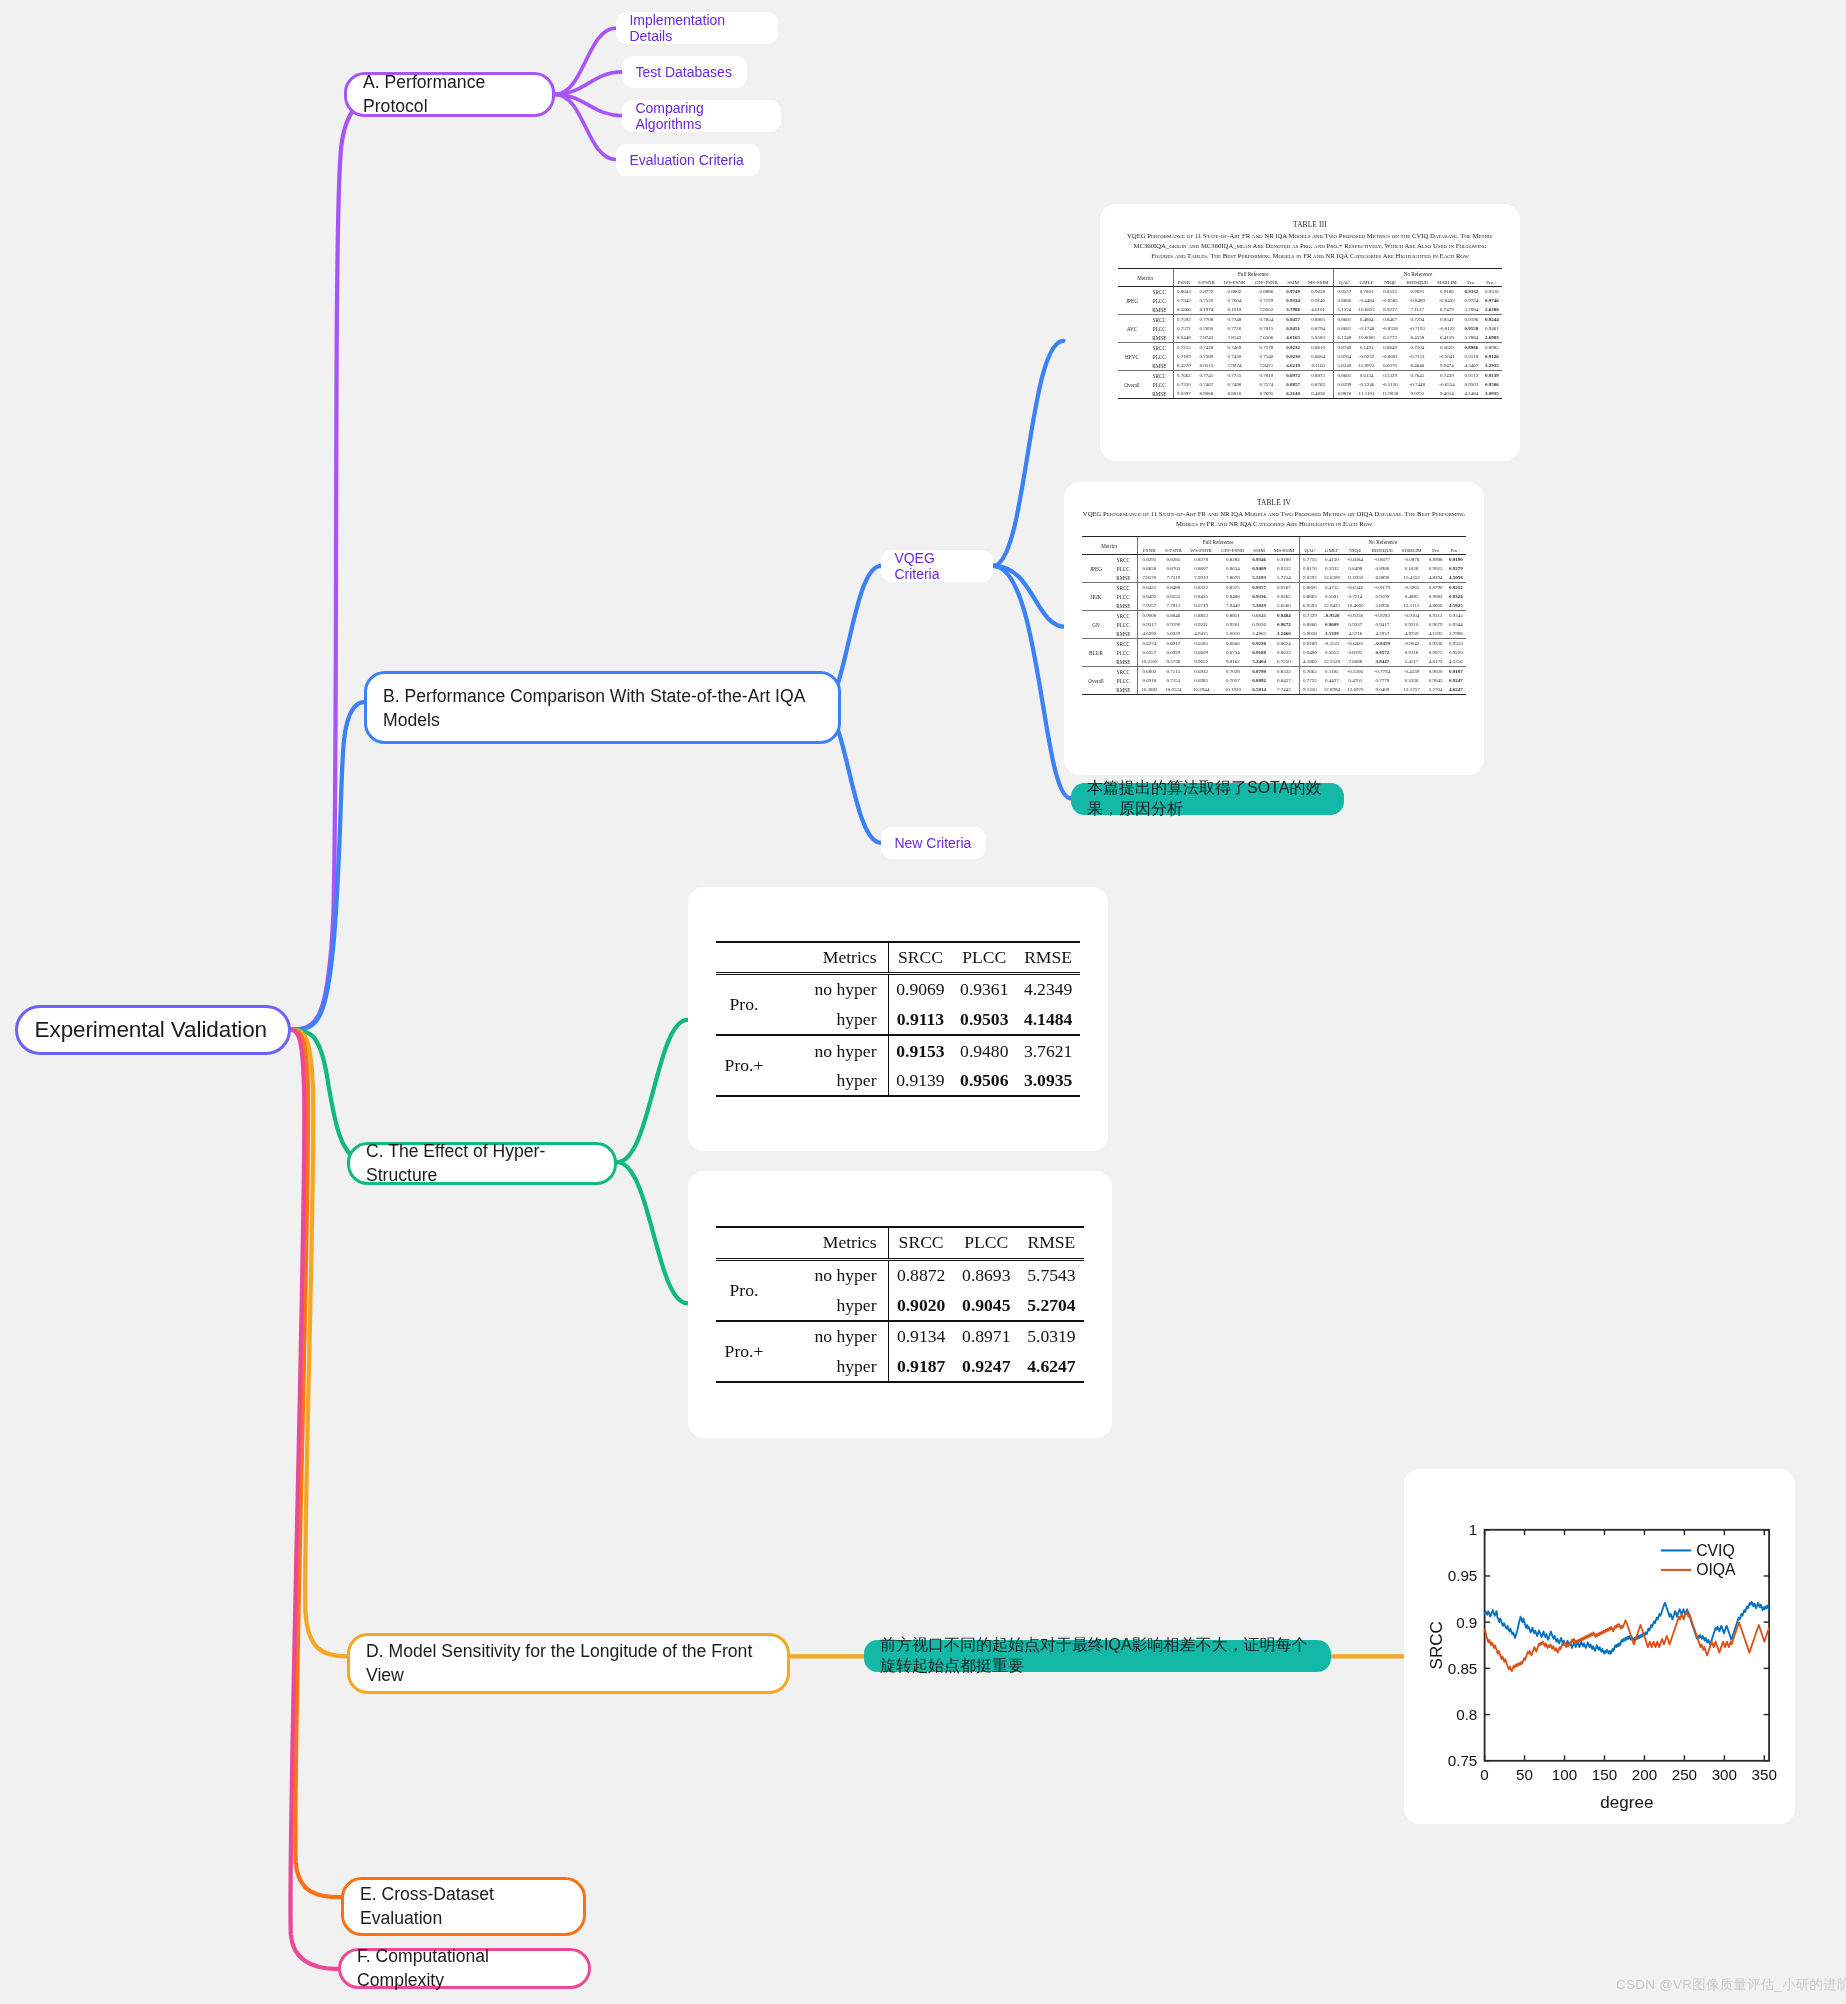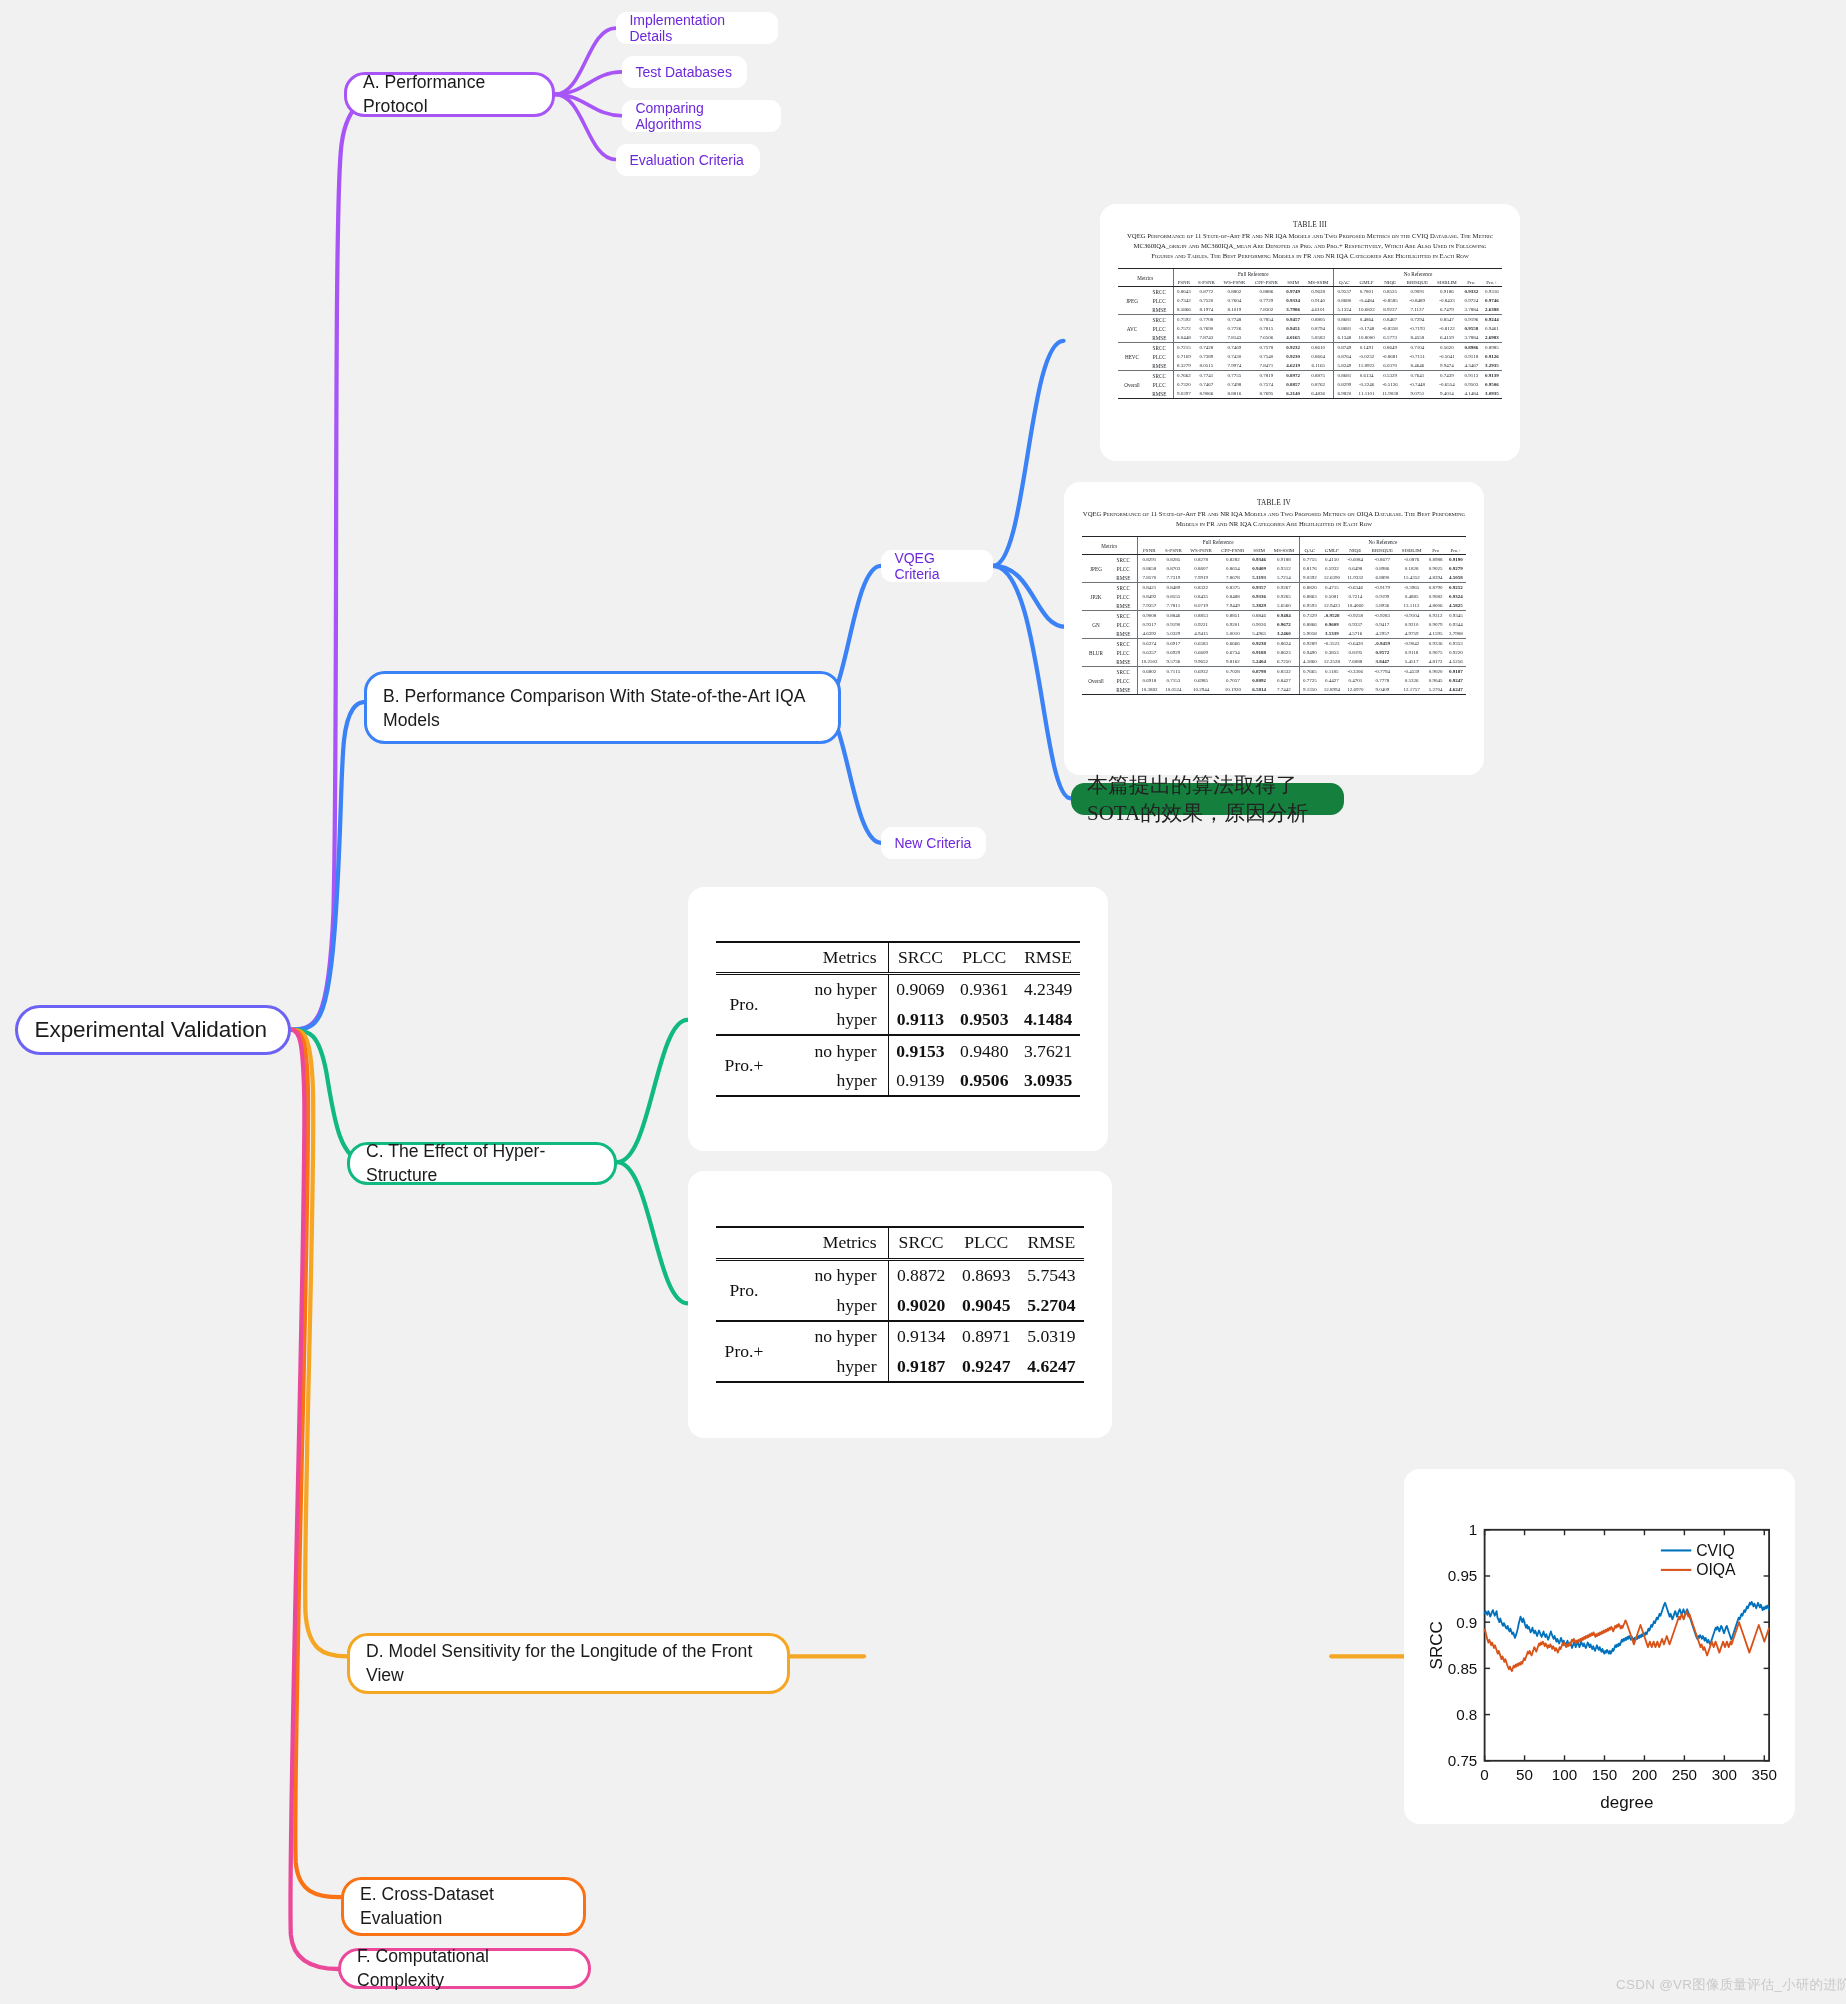--- a/index.html
+++ b/index.html
@@ -48,26 +48,25 @@
   }
   .branch-node.wrap { align-items: flex-start; padding-top: 11px; margin-left: 20px; }
   .leaf-node {
     background: #ffffff;
     border-radius: 11px;
     padding: 0 13.4px;
     font-size: 14px;
     color: #6d28d9;
   }
   .note-node {
-    background: #15803d;
+    background: #14b8a6;
     border-radius: 13.4px;
     padding: 0 16px;
-    font-size: 21px;
+    font-size: 16px;
     color: #222;
-    font-family: Liberation Serif, serif;
   }
   .card {
     position: absolute;
     background: #ffffff;
     border-radius: 16px;
     overflow: hidden;
   }
 
   
   .paper {
@@ -798,20 +797,21 @@
             <tr class="r-bot">
               <td colspan="5" style="padding:0"></td>
             </tr>
           </tbody>
         </table>
     </div>
   </div>
 
   <div class="node branch-node" style="left:347px; top:1633px; width:443px; height:61px; border-color:#f5a623;">D. Model Sensitivity for the Longitude of the Front View</div>
 
+  <div class="node note-node" style="left:864px; top:1640px; width:467px; height:32px;">前方视口不同的起始点对于最终IQA影响相差不大，证明每个旋转起始点都挺重要</div>
 
   <div class="card" style="left:1404px; top:1469px; width:391px; height:355px;">
     <div class="fig">
       <svg id="srcc-svg" viewBox="0 0 642 584" width="391" height="355">
           <rect x="0" y="0" width="642" height="584" fill="#ffffff"></rect>
           <rect x="132" y="100" width="468" height="380" fill="none" stroke="#2a2a2a" stroke-width="3"></rect>
           <line x1="132" y1="480" x2="141" y2="480" stroke="#2a2a2a" stroke-width="2.4"></line>
           <line x1="600" y1="480" x2="591" y2="480" stroke="#2a2a2a" stroke-width="2.4"></line>
           <text x="120" y="489" text-anchor="end" font-size="25" font-family="&quot;Liberation Sans&quot;, sans-serif" fill="#111">0.75</text>
           <line x1="132" y1="403.99999999999994" x2="141" y2="403.99999999999994" stroke="#2a2a2a" stroke-width="2.4"></line>

